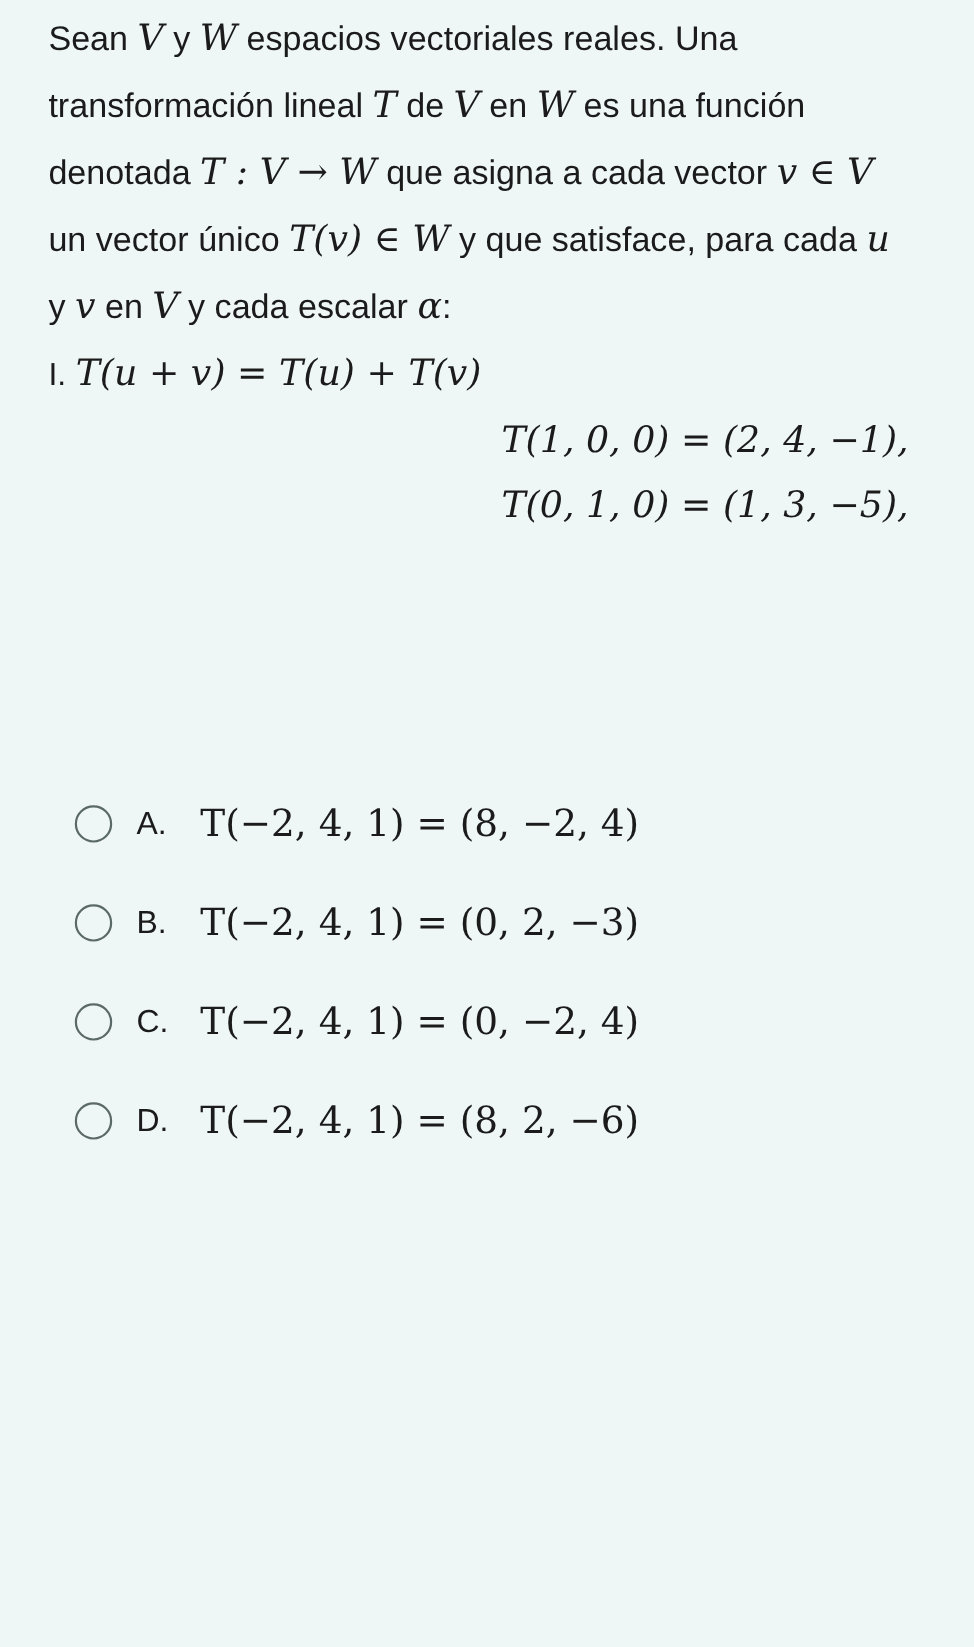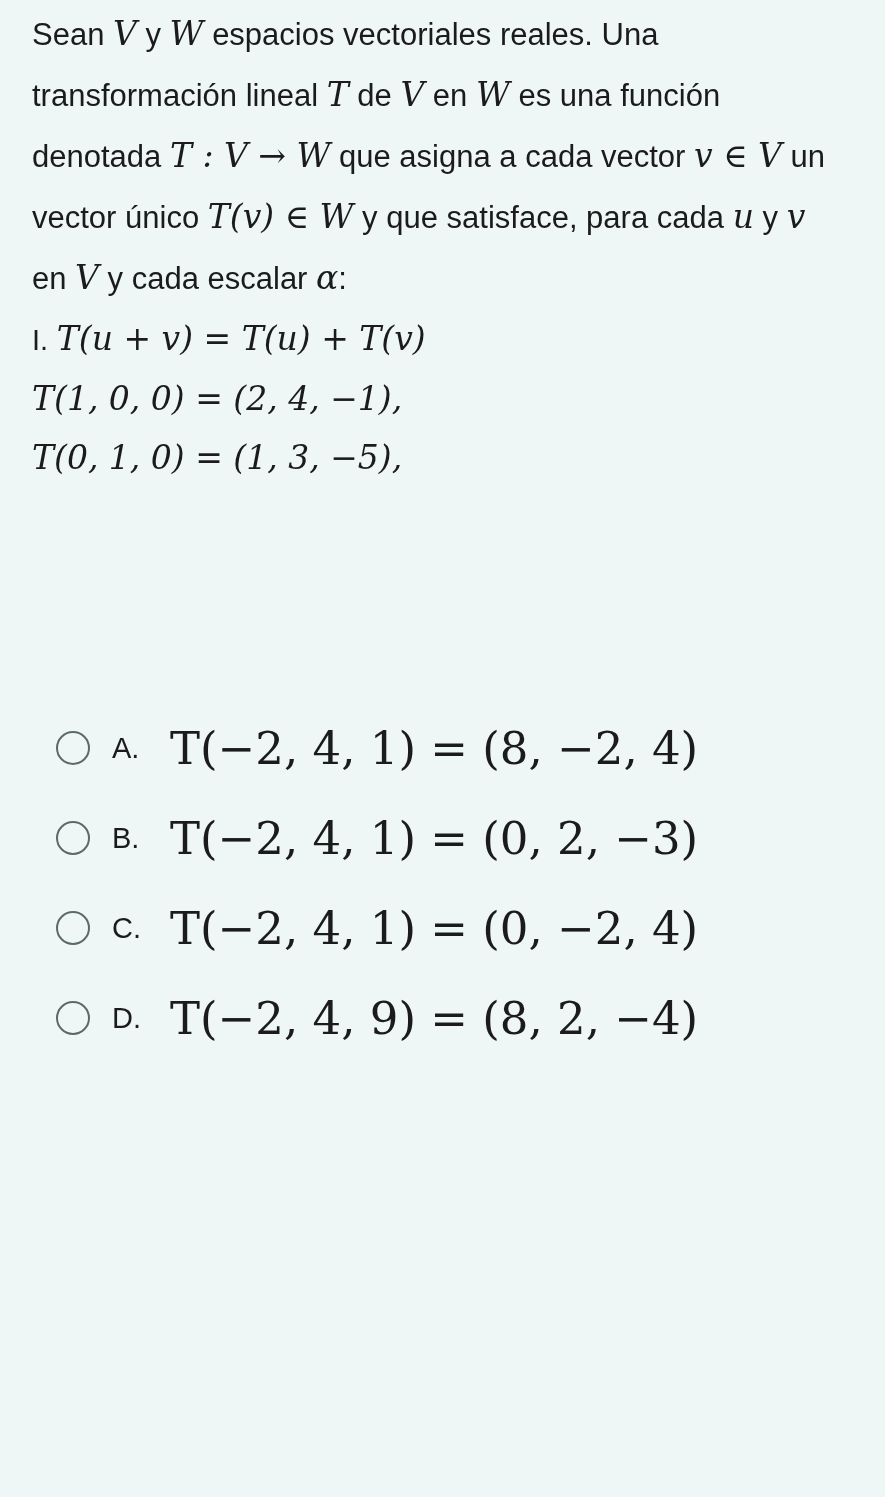--- a/index.html
+++ b/index.html
@@ -11,21 +11,21 @@
     min-height: 1497px;
     background: #eef7f6;
     font-family: "Liberation Sans", sans-serif;
     color: #1b1b1b;
     -webkit-font-smoothing: antialiased;
   }
   .page {
     width: 870px;
     min-height: 1497px;
     box-sizing: border-box;
-    padding: 0 32px;
+    padding: 0 44px;
     position: relative;
   }
   .statement {
     font-size: 31px;
     line-height: 60px;
     padding-top: 4px;
   }
   .statement p {
     margin: 0;
   }
@@ -37,20 +37,21 @@
   }
   .item-line {
     margin: 0;
   }
   .item-label {
     font-size: 29px;
   }
   .eqline {
     margin: 0;
     line-height: 58px;
+    text-align: right;
   }
   .spacer {
     height: 215px;
   }
   .options {
     margin-top: 0;
   }
   .option-row {
     display: flex;
     align-items: center;
@@ -68,21 +69,21 @@
     margin-right: 22px;
   }
   .opt-letter {
     font-size: 29px;
     font-family: "Liberation Sans", sans-serif;
     margin-right: 24px;
     min-width: 34px;
   }
   .opt-math {
     font-family: "DejaVu Serif", "Liberation Serif", serif;
-    font-size: 45px;
+    font-size: 34px;
   }
 </style>
 </head>
 <body>
 
 <div class="page">
 
   <div class="statement">
 
     <p>
@@ -122,18 +123,18 @@
 
     <div class="option-row">
       <span class="radio"></span>
       <span class="opt-letter">C.</span>
       <span class="opt-math v">T(−2, 4, 1) = (0, −2, 4)</span>
     </div>
 
     <div class="option-row">
       <span class="radio"></span>
       <span class="opt-letter">D.</span>
-      <span class="opt-math v">T(−2, 4, 9) = (8, 2, −4)</span>
+      <span class="opt-math v">T(−2, 4, 1) = (8, 2, −6)</span>
     </div>
 
   </div>
 
 </div>
 
 </body></html>

